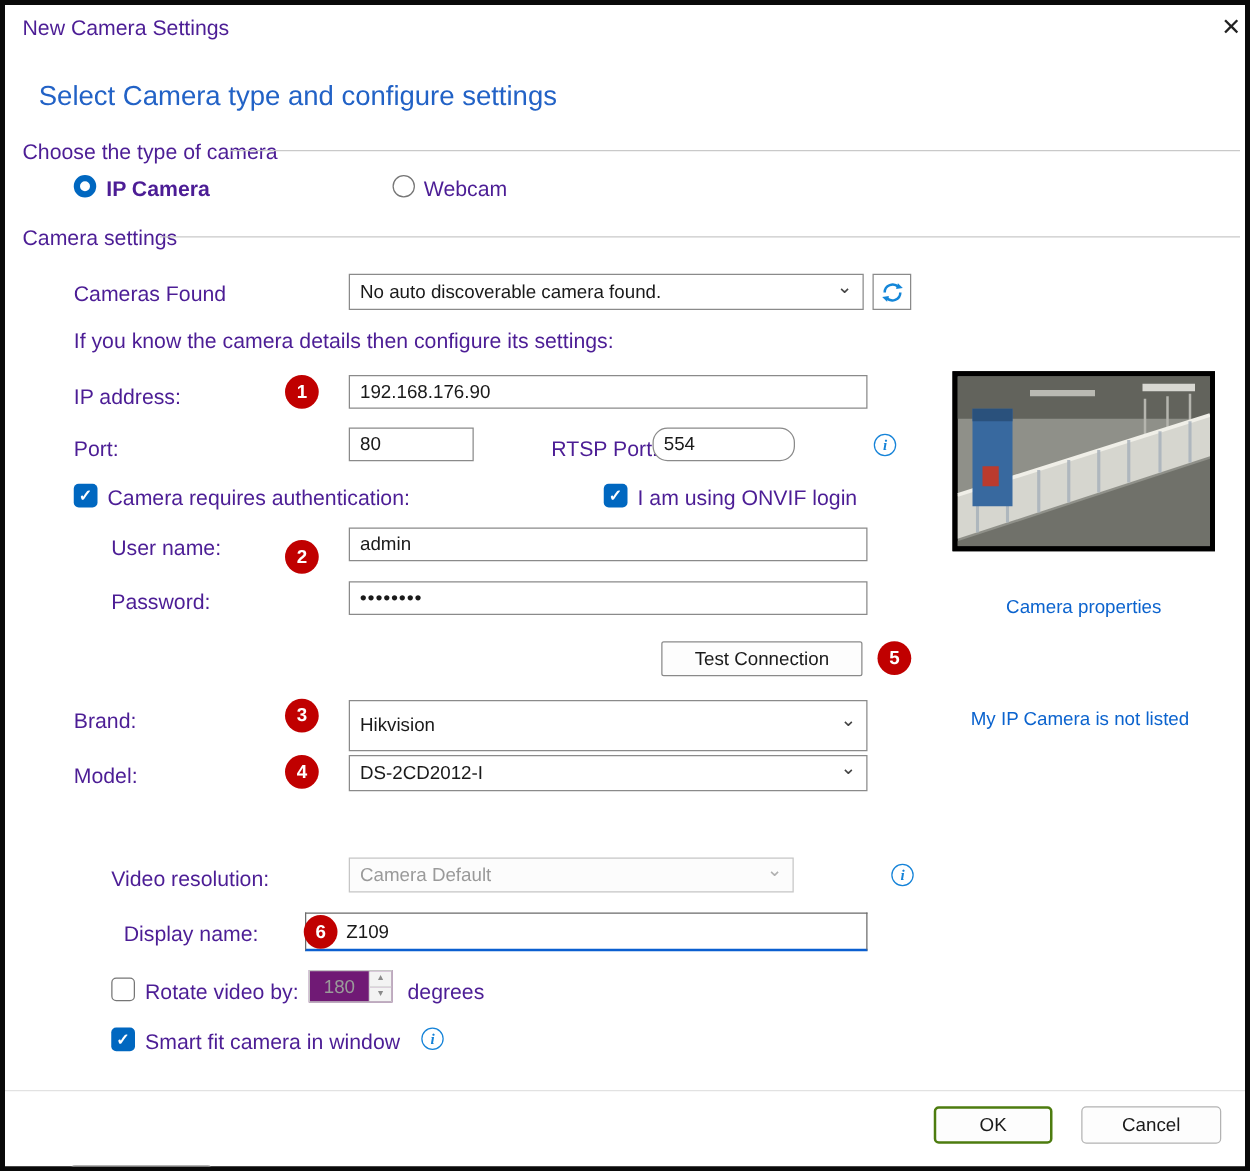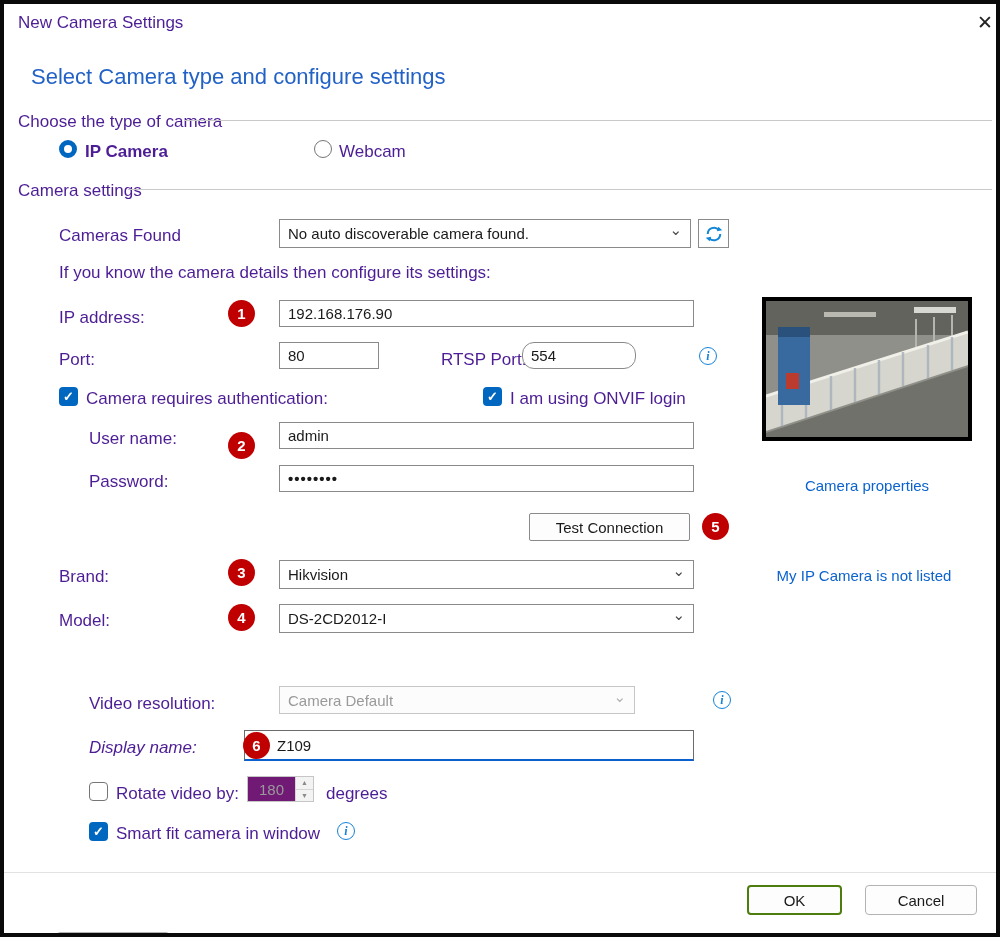--- a/index.html
+++ b/index.html
@@ -134,21 +134,21 @@
 
   <div class="abs txt" style="left:85px; top:468px;">Password:</div>
   <input class="abs input" style="left: 275px; top: 461px; width: 415px; height: 27px; font-weight: bold; letter-spacing: 1px;" value="••••••••">
 
   <div class="abs btn square" style="left:525px; top:509px; width:161px; height:28px;">
     <span>Test Connection</span>
   </div>
   <div class="abs badge" style="left:698px; top:509px;">5</div>
 
   <div class="abs txt" style="left:55px; top:563px;">Brand:</div>
-  <div class="abs dropdown" style="left:275px; top:556px; width:415px; height:29px;">
+  <div class="abs dropdown" style="left:275px; top:556px; width:415px; height:41px;">
     <span class="val">Hikvision</span>
     <span class="chev">⌄</span>
   </div>
   <div class="abs badge" style="left:224px; top:555px;">3</div>
 
   <div class="abs txt" style="left:55px; top:607px;">Model:</div>
   <div class="abs dropdown" style="left:275px; top:600px; width:415px; height:29px;">
     <span class="val">DS-2CD2012-I</span>
     <span class="chev">⌄</span>
   </div>
@@ -157,21 +157,21 @@
 
   <div class="abs txt" style="left:85px; top:690px;">Video resolution:</div>
   <div class="abs dropdown disabled" style="left:275px; top:682px; width:356px; height:28px;">
     <span class="val">Camera Default</span>
     <span class="chev">⌄</span>
   </div>
   <div class="abs info" style="left:709px; top:687px;">
     <span>i</span>
   </div>
 
-  <div class="abs txt" style="left:85px; top:734px;font-style:italic;">Display name:</div>
+  <div class="abs txt" style="left:95px; top:734px;">Display name:</div>
   <input class="abs input focused" style="left: 240px; top: 726px; width: 450px; height: 31px; padding-left: 32px;" value="Z109">
   <div class="abs badge" style="left:239px; top:728px;">6</div>
 
   <div class="abs cb unchecked" style="left:85px; top:778px;"></div>
   <div class="abs txt" style="left:112px; top:780px;">Rotate video by:</div>
   <div class="abs spin" style="left:243px; top:772px; width:67px;">
     <span class="num">180</span>
     <span class="arrows">
       <span>▲</span>
       <span>▼</span>

